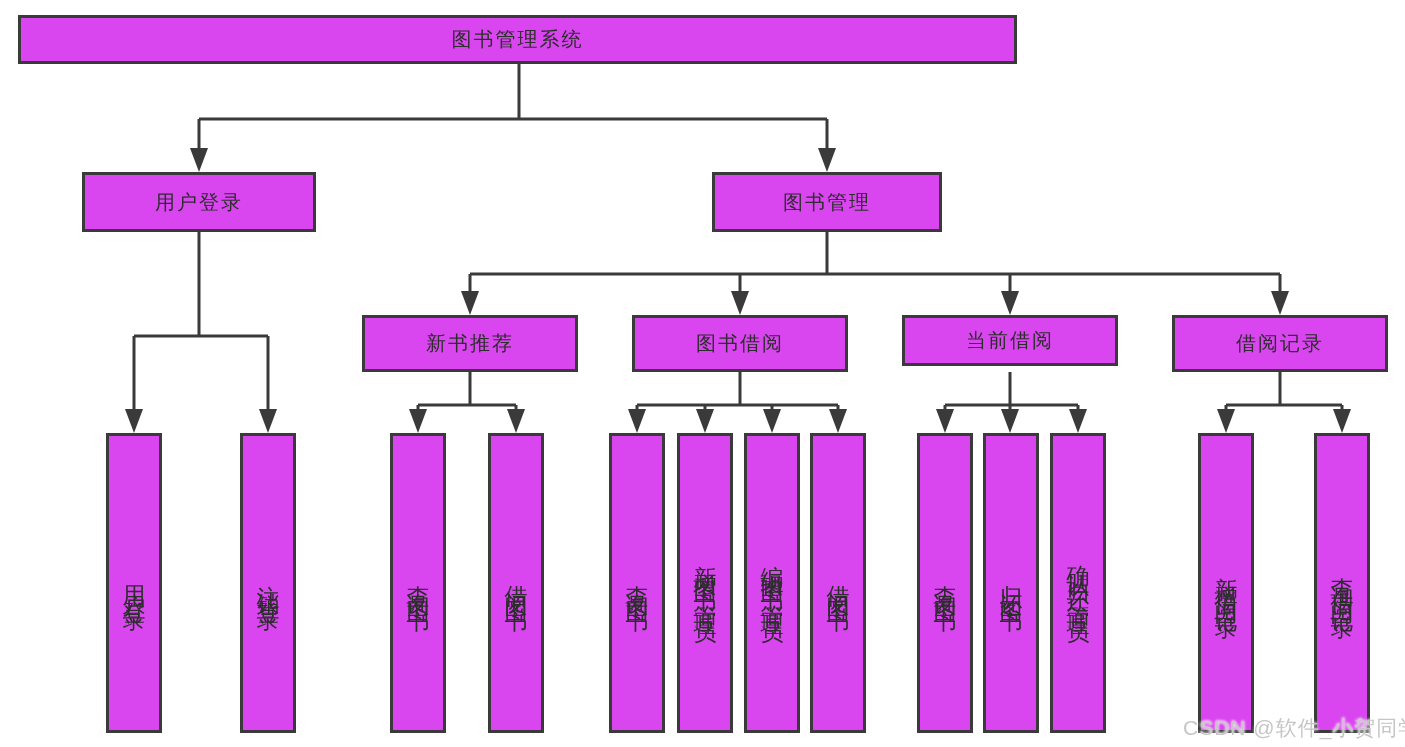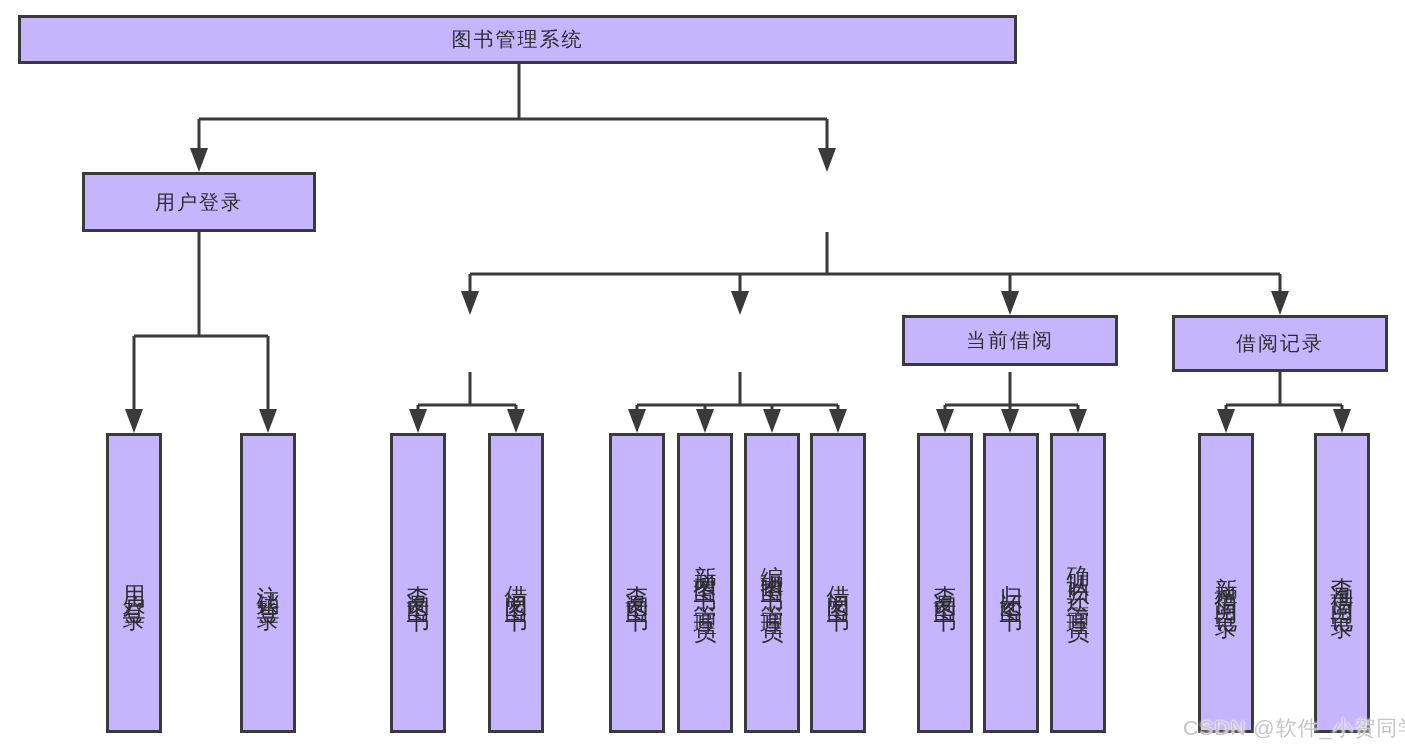--- a/index.html
+++ b/index.html
@@ -13,21 +13,21 @@
   }
   .connectors {
     position: absolute;
     left: 0; top: 0;
     width: 1405px; height: 747px;
     z-index: 1;
   }
   .node {
     position: absolute;
     box-sizing: border-box;
-    background: #c4b5fd;
+    background: #d946ef;
     border: 3px solid #3a3a3a;
     display: flex;
     align-items: center;
     justify-content: center;
     color: #2d2d2d;
     z-index: 2;
   }
   .h-label {
     font-size: 20px;
     letter-spacing: 2px;
@@ -78,21 +78,30 @@
          M1333 409 L1351 409 L1342 433 Z"></path>
   </svg>
 
   <div class="node" style="left:18px;top:15px;width:999px;height:49px">
     <span class="h-label">图书管理系统</span>
   </div>
 
   <div class="node" style="left:82px;top:172px;width:234px;height:60px">
     <span class="h-label">用户登录</span>
   </div>
+  <div class="node" style="left:712px;top:172px;width:230px;height:60px">
+    <span class="h-label">图书管理</span>
+  </div>
 
+  <div class="node" style="left:362px;top:315px;width:216px;height:57px">
+    <span class="h-label">新书推荐</span>
+  </div>
+  <div class="node" style="left:632px;top:315px;width:216px;height:57px">
+    <span class="h-label">图书借阅</span>
+  </div>
   <div class="node" style="left:902px;top:315px;width:216px;height:51px">
     <span class="h-label">当前借阅</span>
   </div>
   <div class="node" style="left:1172px;top:315px;width:216px;height:57px">
     <span class="h-label">借阅记录</span>
   </div>
 
   <div class="node" style="left:106px;top:433px;width:56px;height:300px">
     <span class="v-label">用户登录</span>
   </div>

